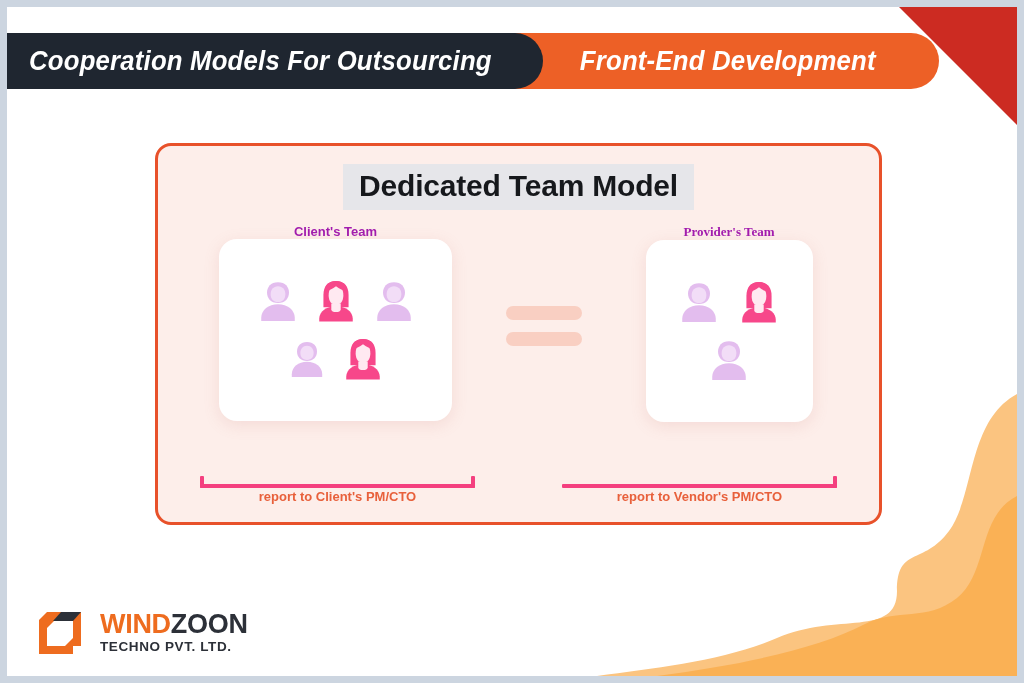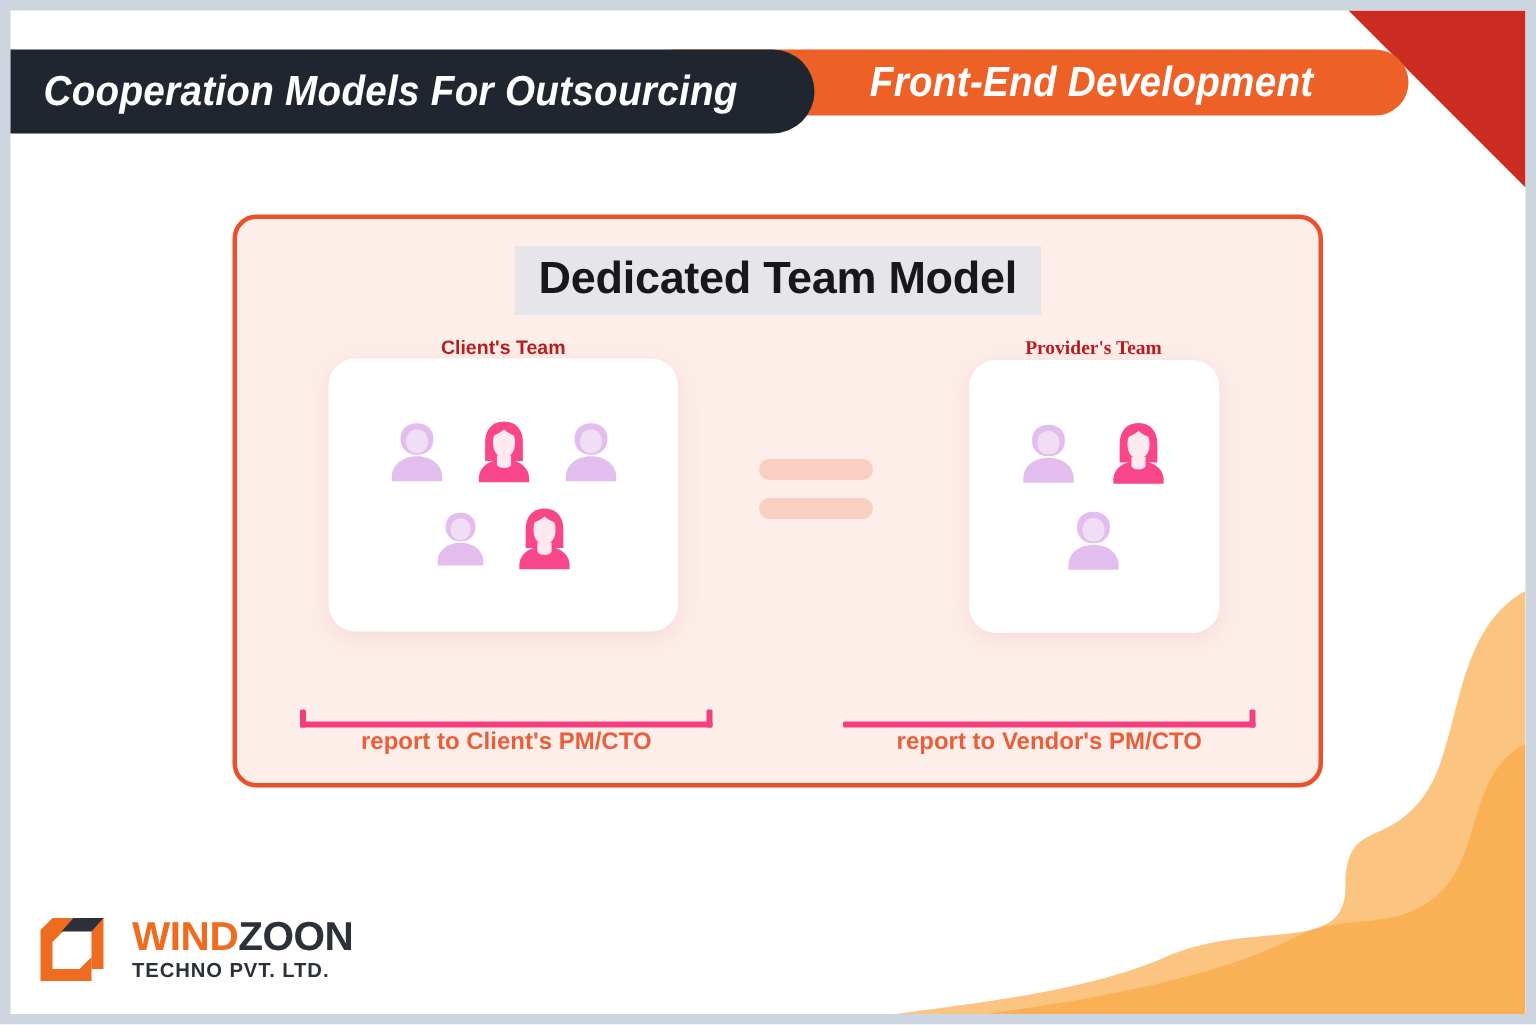--- a/index.html
+++ b/index.html
@@ -30,21 +30,21 @@
     height: 0;
     border-top: 118px solid #cc2b22;
     border-left: 118px solid transparent;
     z-index: 4;
   }
   .banner-orange {
     position: absolute;
     top: 26px;
     left: 420px;
     width: 512px;
-    height: 44px;
+    height: 56px;
     background: #ed6026;
     border-radius: 28px;
     z-index: 5;
     display: flex;
     align-items: center;
     justify-content: center;
     padding-left: 90px;
     box-sizing: border-box;
   }
   .banner-dark {
@@ -121,21 +121,21 @@
   }
   .team-col {
     display: flex;
     flex-direction: column;
     align-items: center;
   }
   .team-col.left  { width: 245px; }
   .team-col.right { width: 190px; font-family: Liberation Serif, serif; }
 
   .team-label {
-    color: #b91c1c;
+    color: #a21caf;
     font-size: 13px;
     font-weight: bold;
     white-space: nowrap;
   }
 
   .avatar-box {
     background: #ffffff;
     border-radius: 18px;
     box-shadow: 0 4px 16px rgba(200,120,110,0.16);
     box-sizing: border-box;
@@ -220,38 +220,38 @@
     width: 4px;
     height: 12px;
     background: #f43f7f;
     border-radius: 1px;
   }
   .bracket .cap.l { left: 0; }
   .bracket .cap.r { right: 0; }
 
   .report-text {
     color: #e8603b;
-    font-size: 16px;
+    font-size: 13px;
     font-weight: bold;
     white-space: nowrap;
   }
 
   
   .wave {
     position: absolute;
     right: 0;
     bottom: 0;
     z-index: 1;
     pointer-events: none;
   }
 
   
   .logo {
     position: absolute;
-    left: 16px;
+    left: 28px;
     bottom: 18px;
     display: flex;
     align-items: center;
     gap: 13px;
     z-index: 5;
   }
   .logo-text {
     display: flex;
     flex-direction: column;
     line-height: 1.05;

